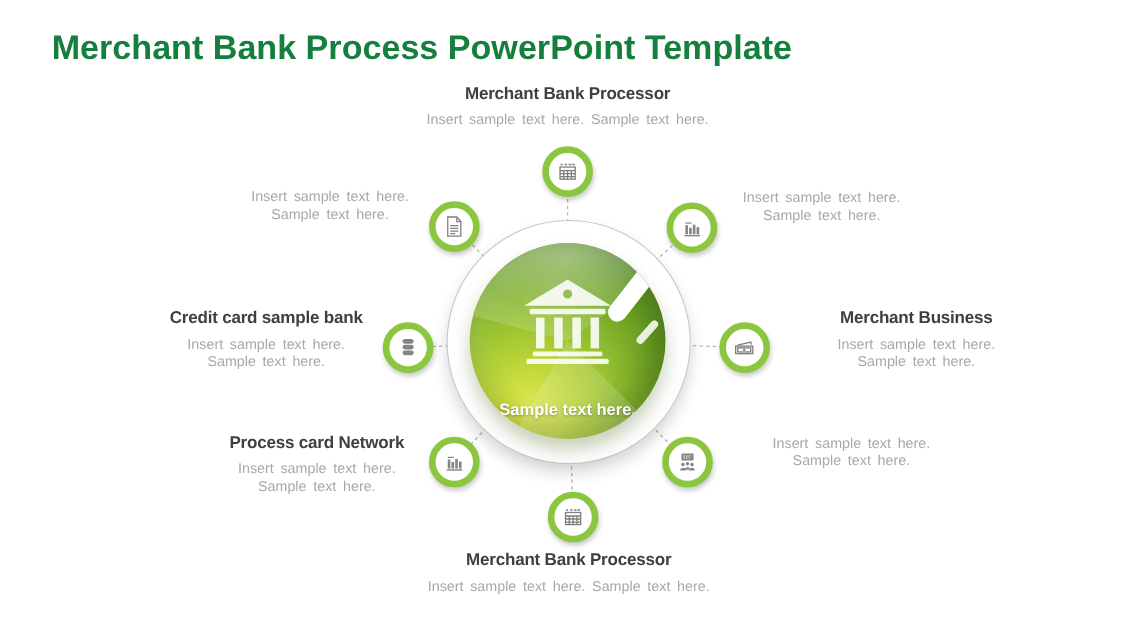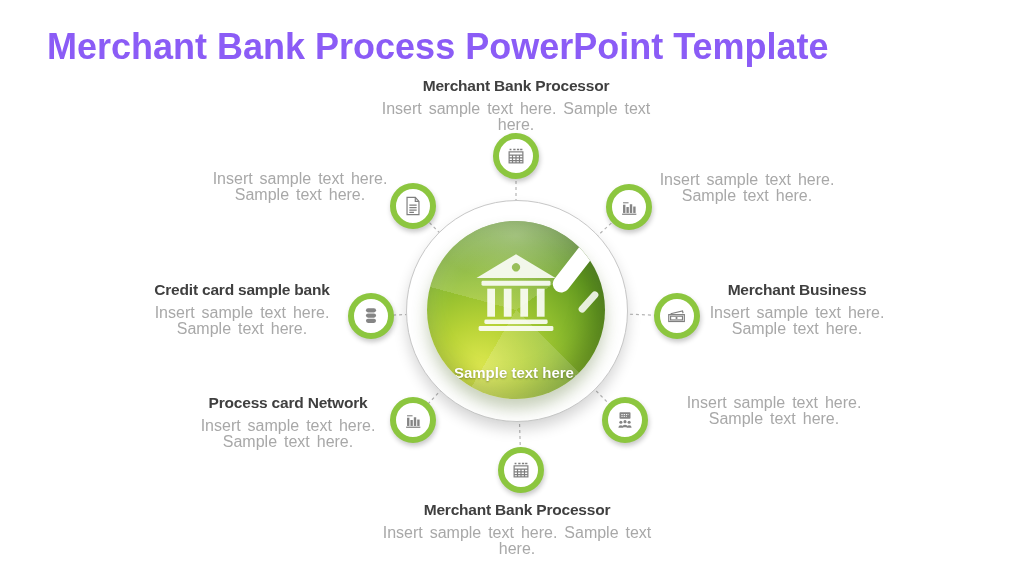--- a/index.html
+++ b/index.html
@@ -3,21 +3,21 @@
 <meta charset="utf-8">
 <style>
   html,body{margin:0;padding:0;}
   body{
     width:1024px;height:576px;position:relative;overflow:hidden;
     background:#ffffff;
     font-family:"Liberation Sans", sans-serif;
   }
   .slide-title{
     position:absolute;left:47px;top:26px;margin:0;
-    font-size:36px;font-weight:600;color:#8b5cf6;letter-spacing:0px;
+    font-size:31px;font-weight:600;color:#15803d;letter-spacing:0px;
   }
   
   .connectors{position:absolute;left:0;top:0;}
   .connectors line{stroke:#b5b5b5;stroke-width:1.2;stroke-dasharray:3 3;}
 
   
   .outer-ring{
     position:absolute;left:406px;top:200px;width:220px;height:220px;
     background:#ffffff;border:1px solid #c7c7c7;border-radius:50%;
     box-shadow:0 8px 14px rgba(0,0,0,0.16);
@@ -56,21 +56,21 @@
     background:#ffffff;border:6px solid #8CC63F;
     transform:translate(-50%,-50%);
     box-shadow:1px 3px 5px rgba(0,0,0,0.22);
     display:flex;align-items:center;justify-content:center;z-index:6;
   }
   .node svg{display:block;}
 
   
   .item{position:absolute;text-align:center;z-index:2;}
   .item h3{margin:0 0 6px 0;font-size:15.5px;font-weight:bold;color:#3f3f3f;letter-spacing:-0.2px;}
-  .item p{margin:0;font-size:16px;color:#a8a8a8;line-height:15.5px;word-spacing:2.5px;}
+  .item p{margin:0;font-size:13px;color:#a8a8a8;line-height:15.5px;word-spacing:2.5px;}
 </style>
 </head>
 <body>
 
 <h1 class="slide-title">Merchant Bank Process PowerPoint Template</h1>
 
 <svg class="connectors" width="1024" height="576">
   <line x1="516" y1="310" x2="516" y2="156"></line>
   <line x1="516" y1="310" x2="413" y2="206"></line>
   <line x1="516" y1="310" x2="629" y2="207"></line>
@@ -207,21 +207,21 @@
   <p><span>Insert sample text here.</span><br>
   <span>Sample text here.</span></p>
 </div>
 
 <div class="item" style="left:122px;top:281px;width:240px">
   <h3>Credit card sample bank</h3>
   <p><span>Insert sample text here.</span><br>
   <span>Sample text here.</span></p>
 </div>
 
-<div class="item" style="left:677px;top:281px;width:240px">
+<div class="item" style="left:713px;top:281px;width:240px">
   <h3>Merchant Business</h3>
   <p><span>Insert sample text here.</span><br>
   <span>Sample text here.</span></p>
 </div>
 
 <div class="item" style="left:168px;top:394px;width:240px">
   <h3>Process card Network</h3>
   <p><span>Insert sample text here.</span><br>
   <span>Sample text here.</span></p>
 </div>

